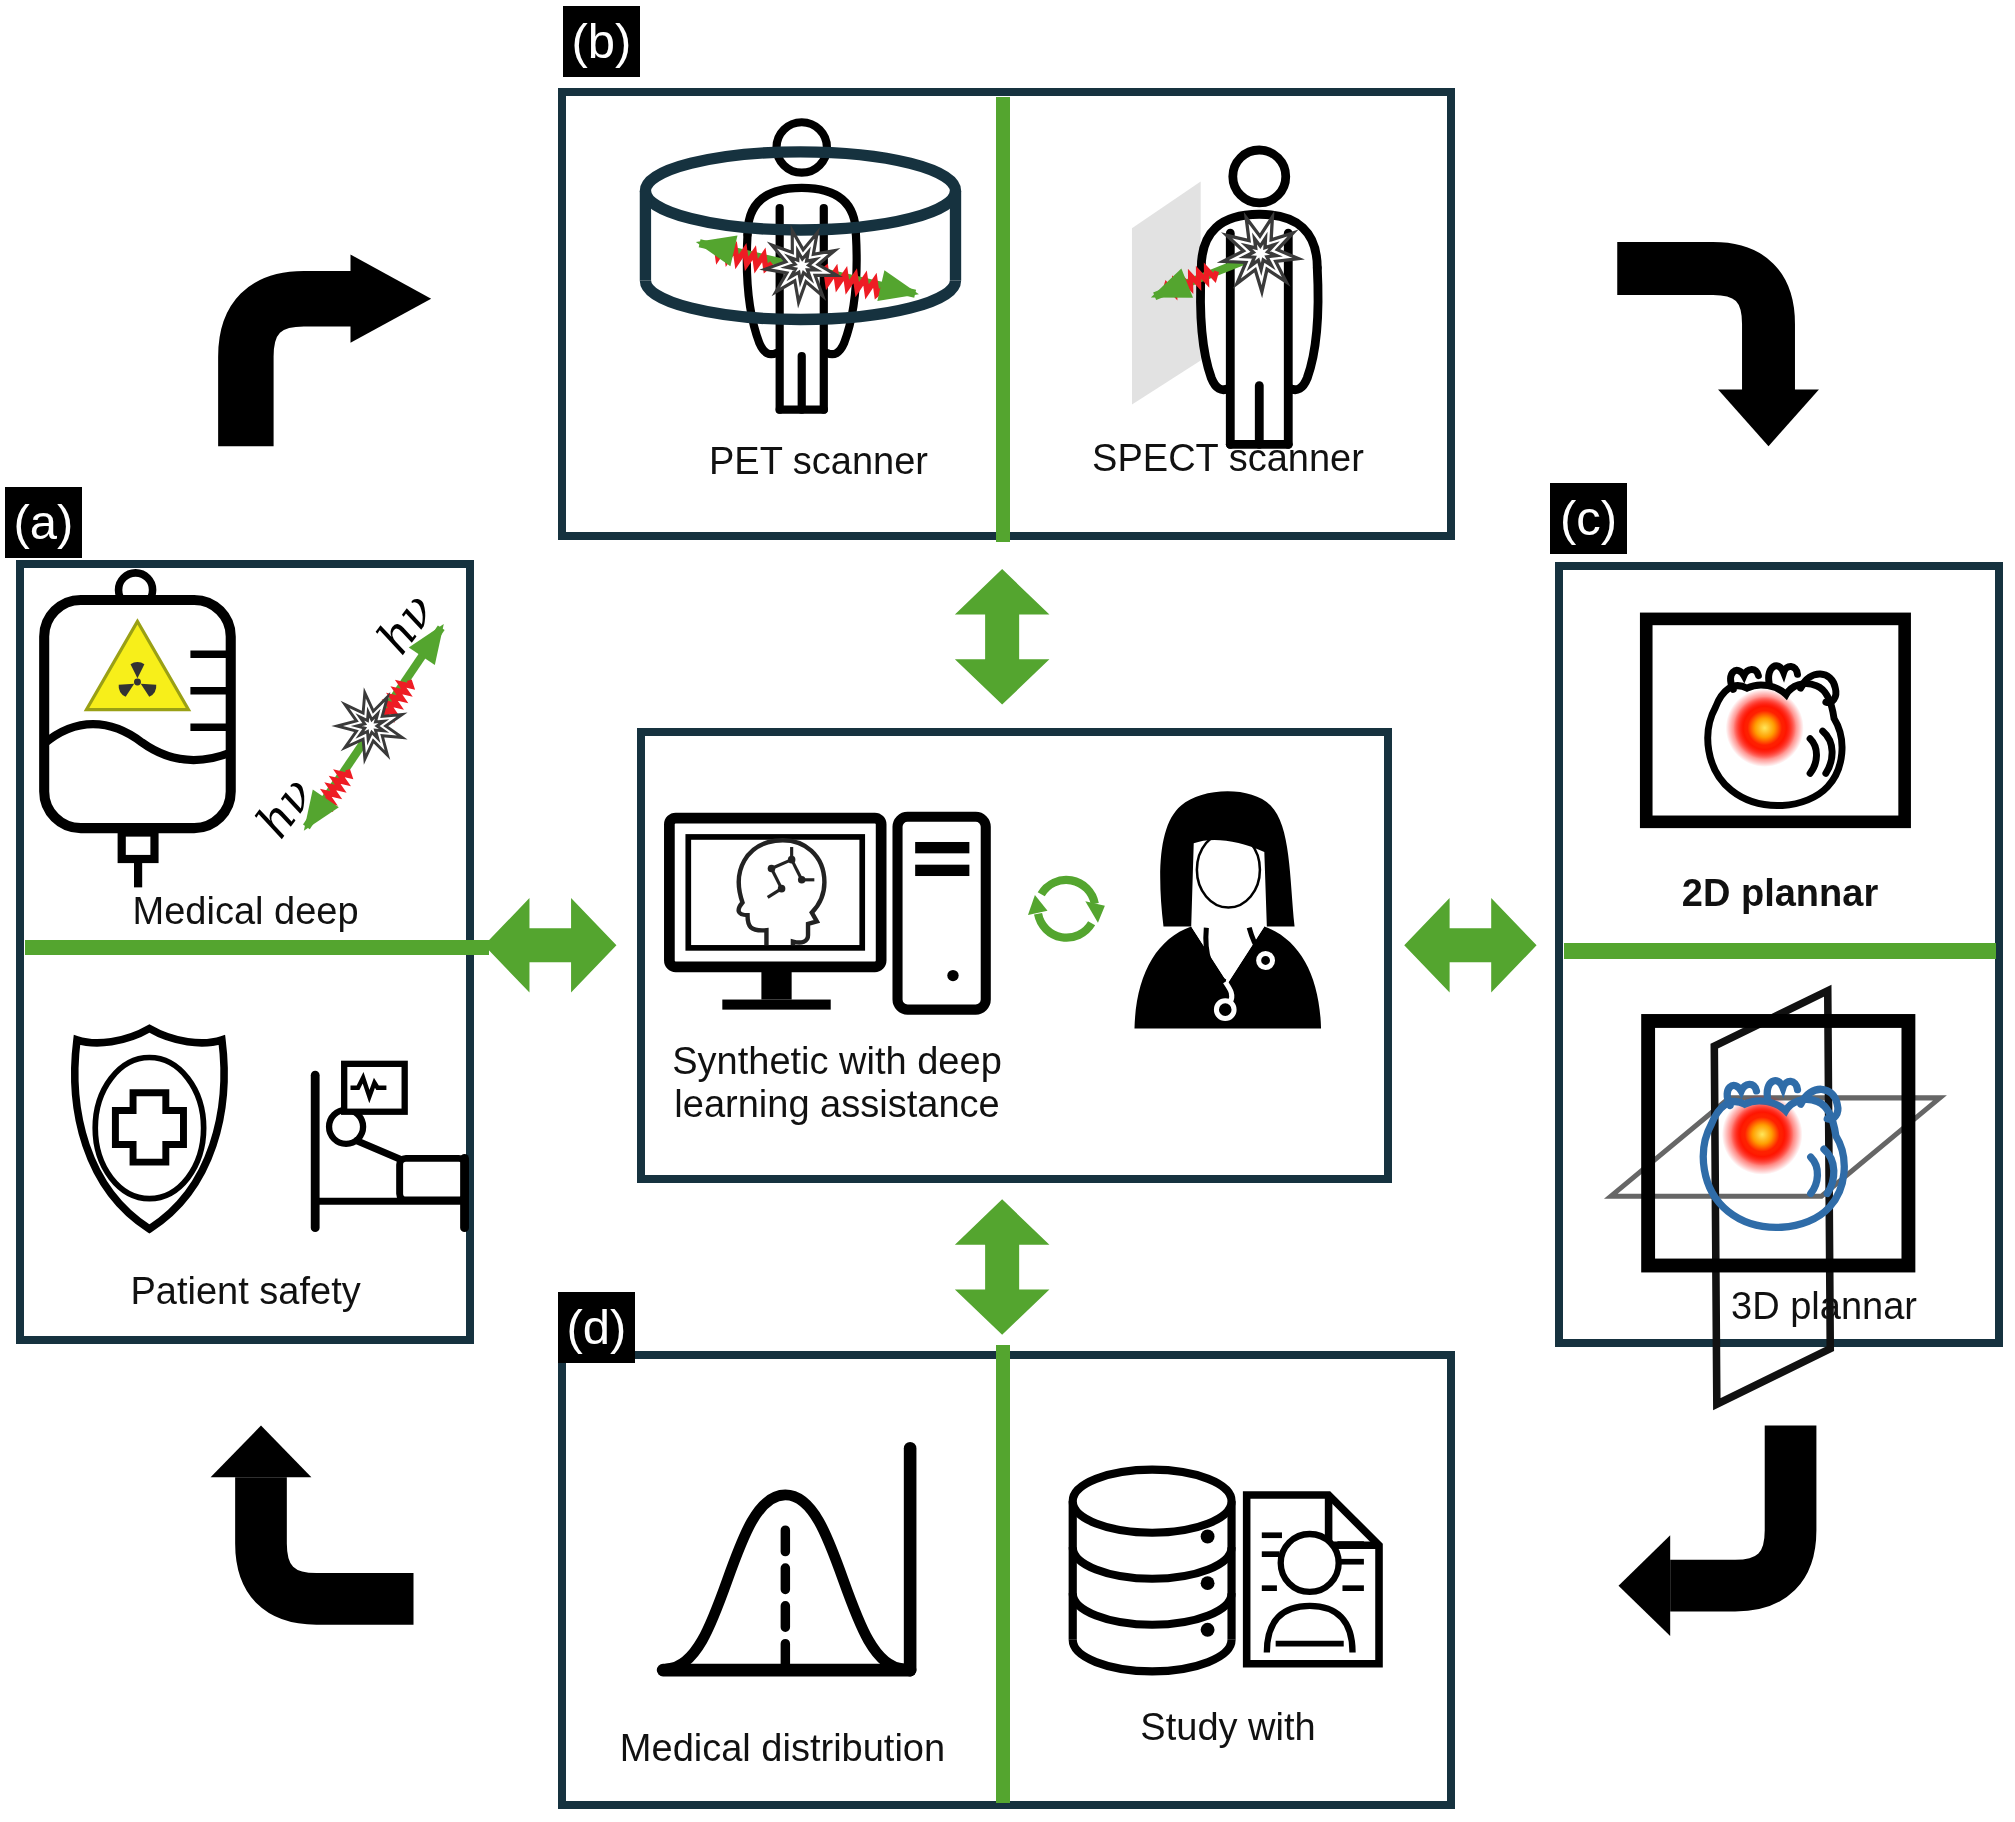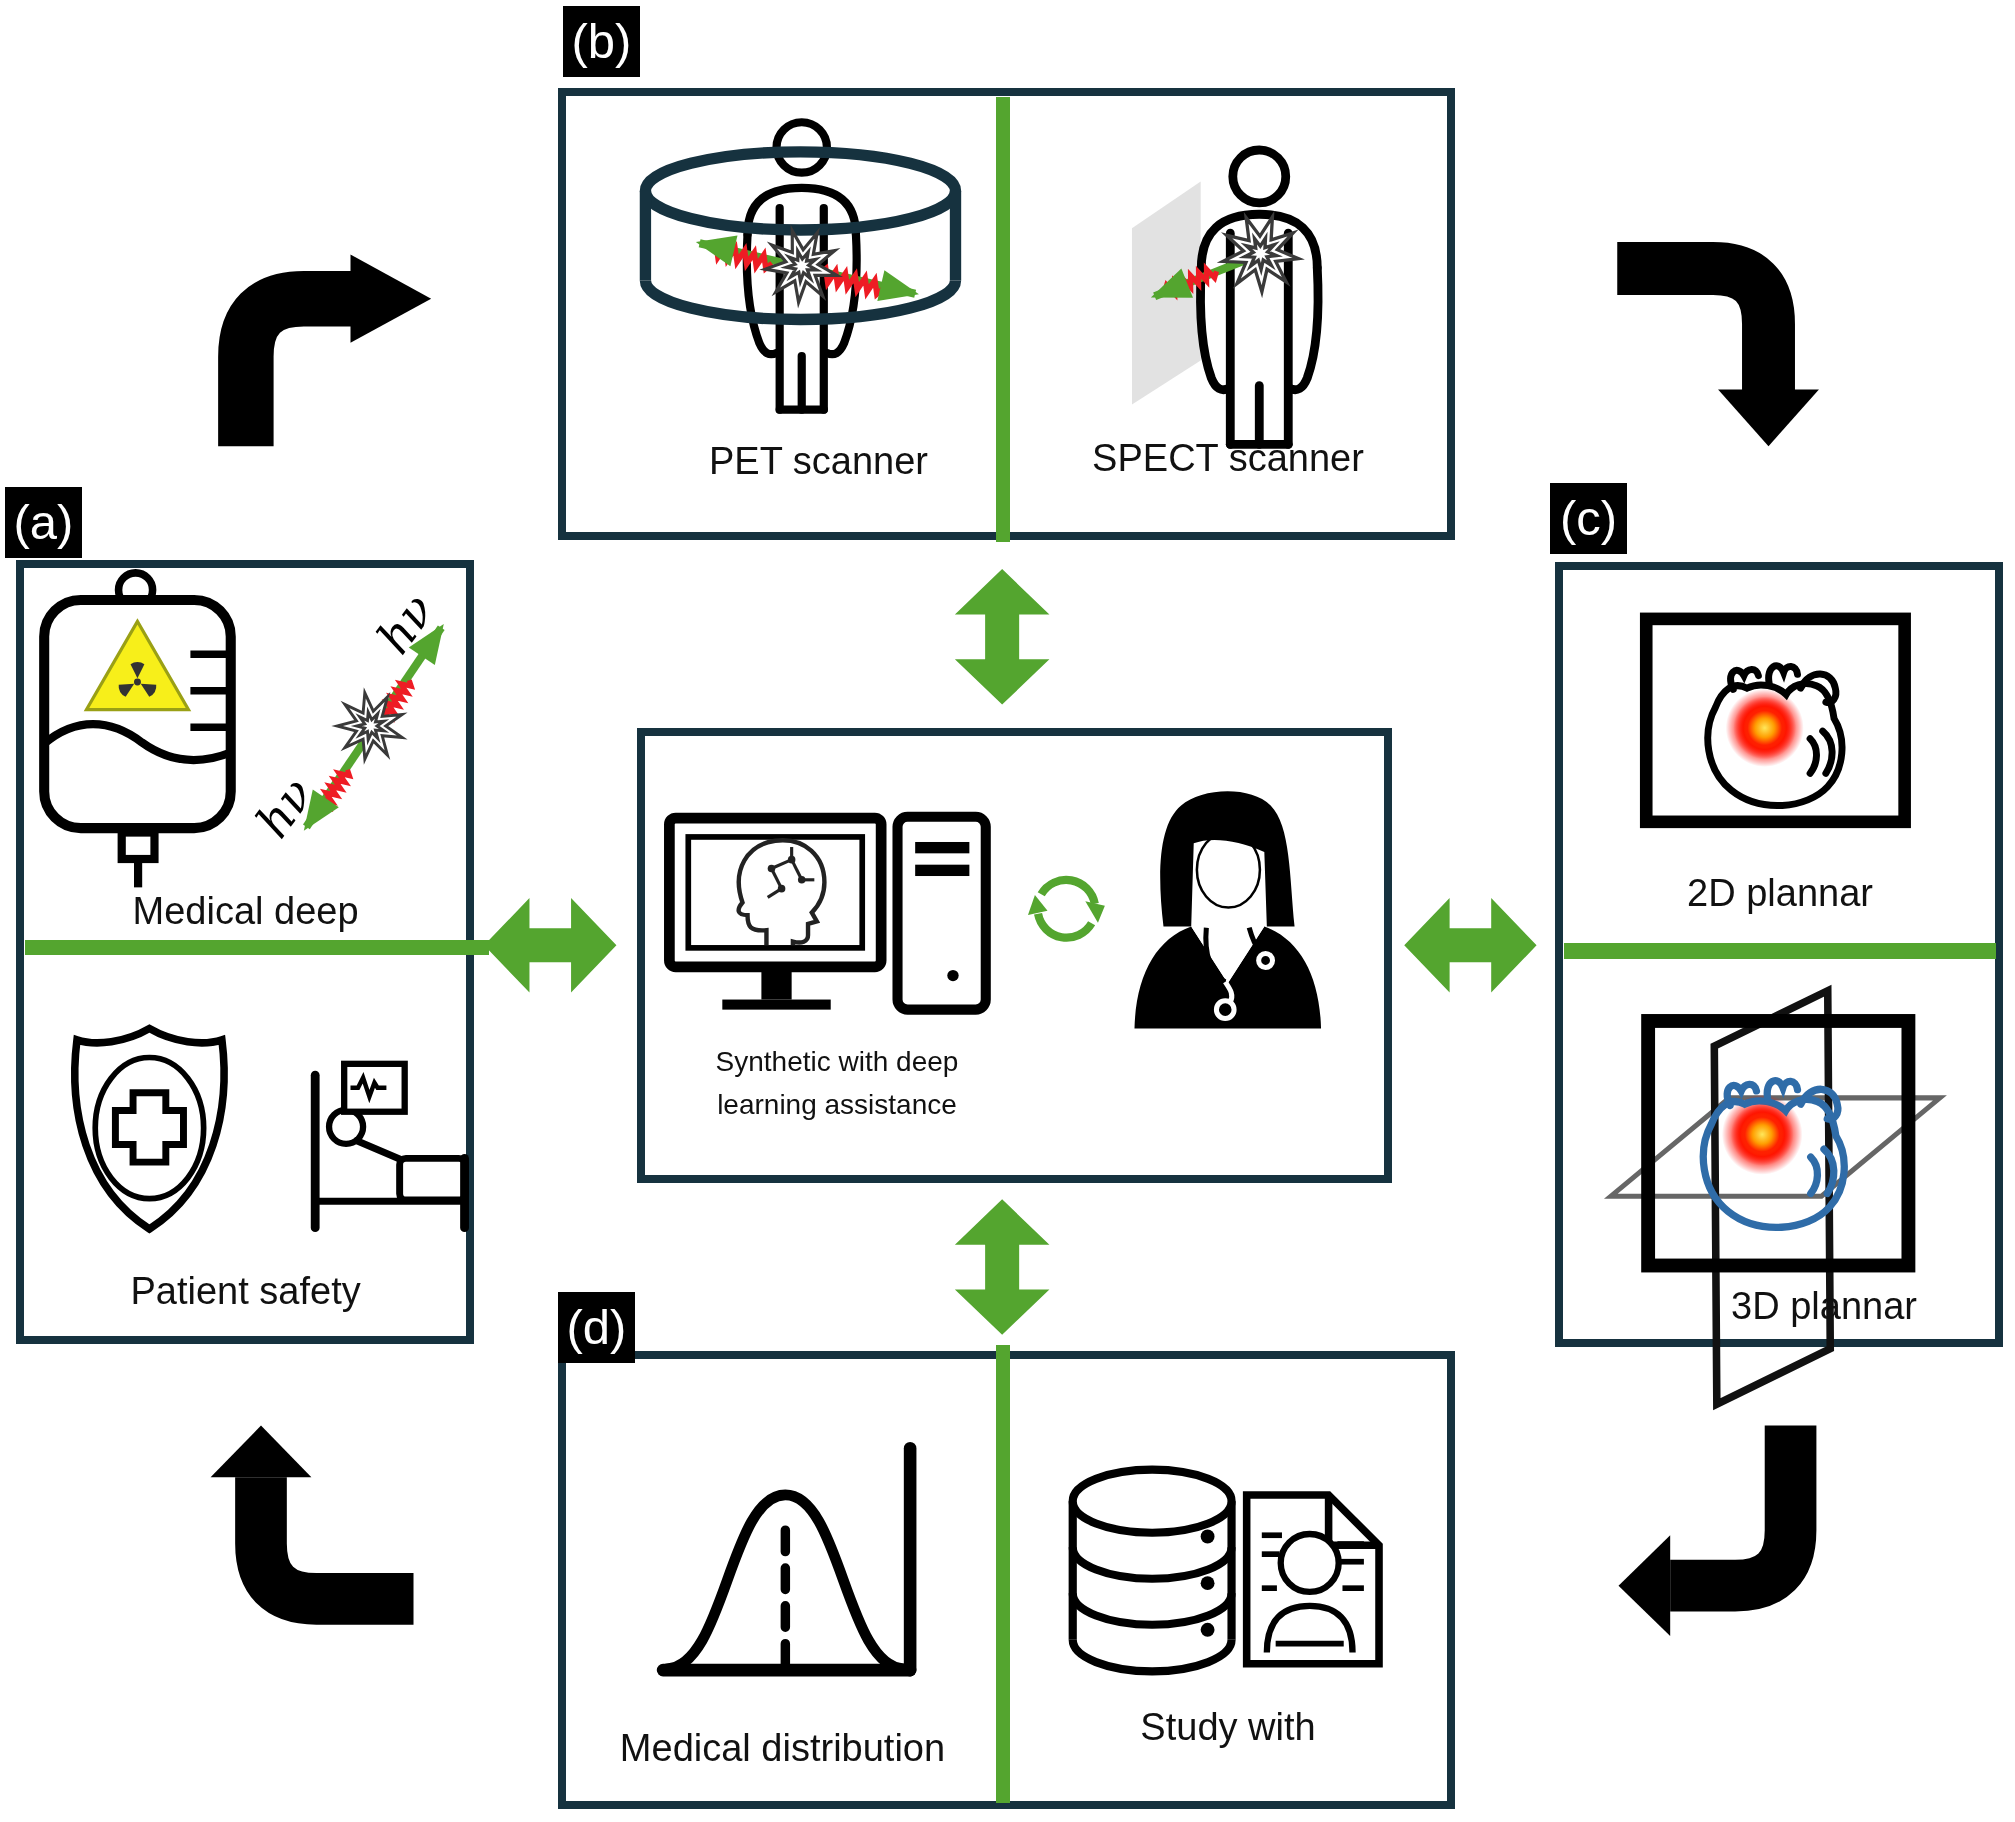--- a/index.html
+++ b/index.html
@@ -4,21 +4,21 @@
 <style>
   html,body{margin:0;padding:0;background:#ffffff;}
   .canvas{position:relative;width:2015px;height:1822px;background:#fff;overflow:hidden;
           font-family:"Liberation Sans", sans-serif;}
   .art{position:absolute;left:0;top:0;z-index:2;pointer-events:none;}
   .box{position:absolute;border:8.8px solid #16323f;background:transparent;z-index:1;}
   .divider{position:absolute;background:#54a52f;z-index:3;}
   .plate{position:absolute;background:#000;color:#fff;z-index:4;text-align:center;
          font-size:49px;line-height:71px;width:77px;height:71px;}
   .caption{position:absolute;z-index:4;color:#111;font-size:38px;text-align:center;white-space:nowrap;}
-  .cap2{position:absolute;z-index:4;color:#111;font-size:28px;line-height:43px;text-align:center;}
+  .cap2{position:absolute;z-index:4;color:#111;font-size:38px;line-height:43px;text-align:center;}
   .hv{position:absolute;z-index:4;color:#000;font-family:"DejaVu Serif",serif;font-style:italic;
       font-size:47px;transform:rotate(-54deg);transform-origin:center;}
 </style>
 </head>
 <body>
 
 <div class="canvas">
 
   <div class="box" style="left:558px;top:88px;width:881px;height:436px;"></div>
   <div class="box" style="left:15.8px;top:560px;width:442px;height:768px;"></div>
@@ -286,21 +286,21 @@
 
   <div class="plate" style="left:5px;top:487px;"><span>(a)</span></div>
   <div class="plate" style="left:563px;top:6.3px;"><span>(b)</span></div>
   <div class="plate" style="left:1550px;top:483px;"><span>(c)</span></div>
   <div class="plate" style="left:558px;top:1292px;"><span>(d)</span></div>
 
   <div class="caption" style="left:567px;top:440px;width:431px;margin-left:36px;">PET scanner</div>
   <div class="caption" style="left:1009px;top:437px;width:438px;">SPECT scanner</div>
   <div class="caption" style="left:24.6px;top:890px;width:442px;">Medical deep</div>
   <div class="caption" style="left:24.6px;top:1270px;width:442px;">Patient safety</div>
-  <div class="caption" style="left:1564px;top:872px;width:432px;">2D plannar</div>
+  <div class="caption" style="left:1564px;top:872px;width:432px;font-weight:bold;">2D plannar</div>
   <div class="caption" style="left:1564px;top:1285px;width:432px;padding-left:44px;">3D plannar</div>
   <div class="caption" style="left:567px;top:1727px;width:431px;">Medical distribution</div>
   <div class="caption" style="left:1009px;top:1706px;width:438px;">Study with</div>
 
   <div class="cap2" style="left:648px;top:1040px;width:378px;">
     <div>Synthetic with deep</div>
     <div>learning assistance</div>
   </div>
 
   <div class="hv" style="left:376px;top:596px;">hν</div>

